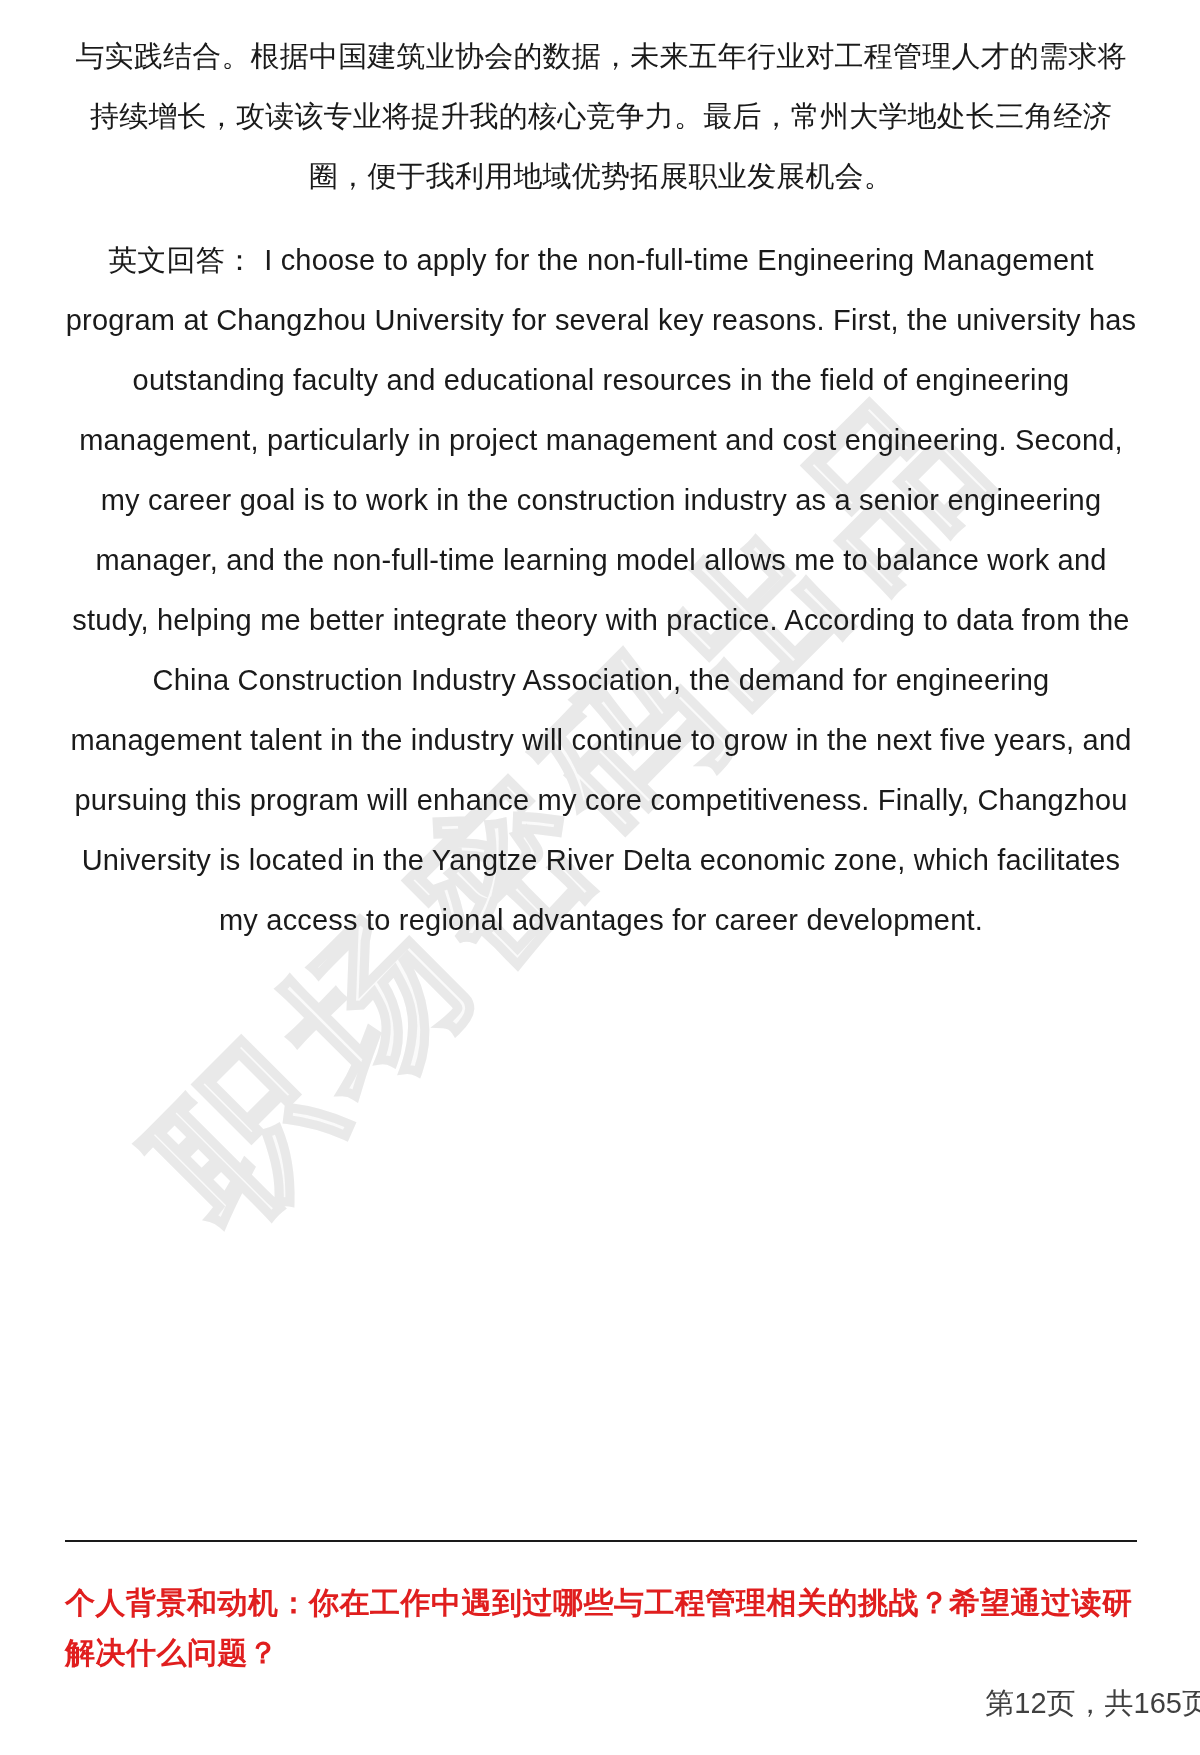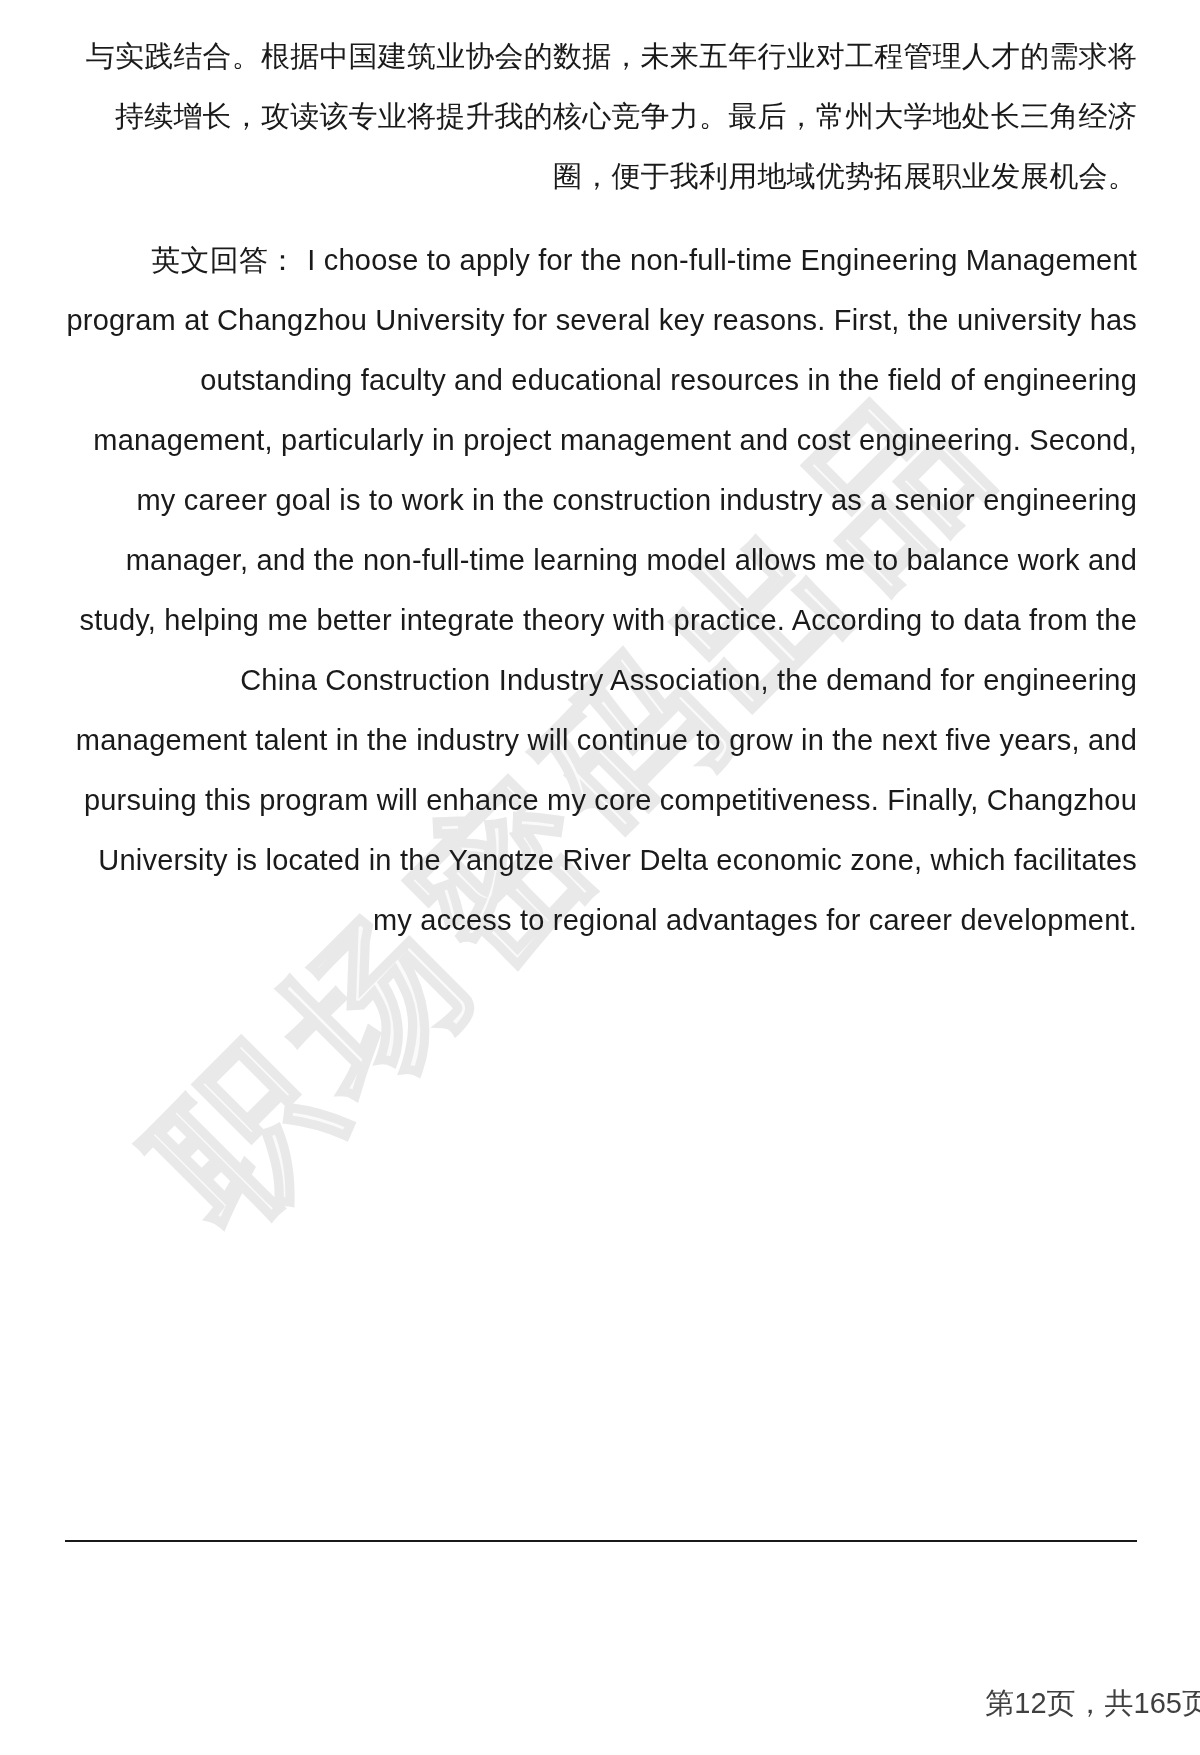--- a/index.html
+++ b/index.html
@@ -35,21 +35,21 @@
     position: absolute;
     left: 65px; right: 63px; top: 26px;
     z-index: 1;
   }
   .body-para {
     margin: 0 0 24px 0;
     font-size: 29px;
     line-height: 60px;
     letter-spacing: 0.2px;
     color: #1a1a1a;
-    text-align: right;
+    text-align: center;
   }
   .para-label { padding-right: 10px; margin-top: 36px; }
   .bottom-section {
     position: absolute;
     left: 65px; right: 63px; top: 1540px;
     z-index: 1;
   }
   .divider {
     border: none;
     border-top: 2px solid #1a1a1a;
@@ -85,17 +85,18 @@
 
     <p class="body-para">与实践结合。根据中国建筑业协会的数据，未来五年行业对工程管理人才的需求将持续增长，攻读该专业将提升我的核心竞争力。最后，常州大学地处长三角经济圈，便于我利用地域优势拓展职业发展机会。</p>
 
     <p class="body-para"><span class="para-label">英文回答：</span><span>I choose to apply for the non-full-time Engineering Management program at Changzhou University for several key reasons. First, the university has outstanding faculty and educational resources in the field of engineering management, particularly in project management and cost engineering. Second, my career goal is to work in the construction industry as a senior engineering manager, and the non-full-time learning model allows me to balance work and study, helping me better integrate theory with practice. According to data from the China Construction Industry Association, the demand for engineering management talent in the industry will continue to grow in the next five years, and pursuing this program will enhance my core competitiveness. Finally, Changzhou University is located in the Yangtze River Delta economic zone, which facilitates my access to regional advantages for career development.</span></p>
 
 
   </div>
 
   <div class="bottom-section">
     <hr class="divider">
+    <h2 class="next-question">个人背景和动机：你在工作中遇到过哪些与工程管理相关的挑战？希望通过读研解决什么问题？</h2>
   </div>
 
   <div class="footer">第12页，共165页</div>
 
 </div>
 
 </body></html>

